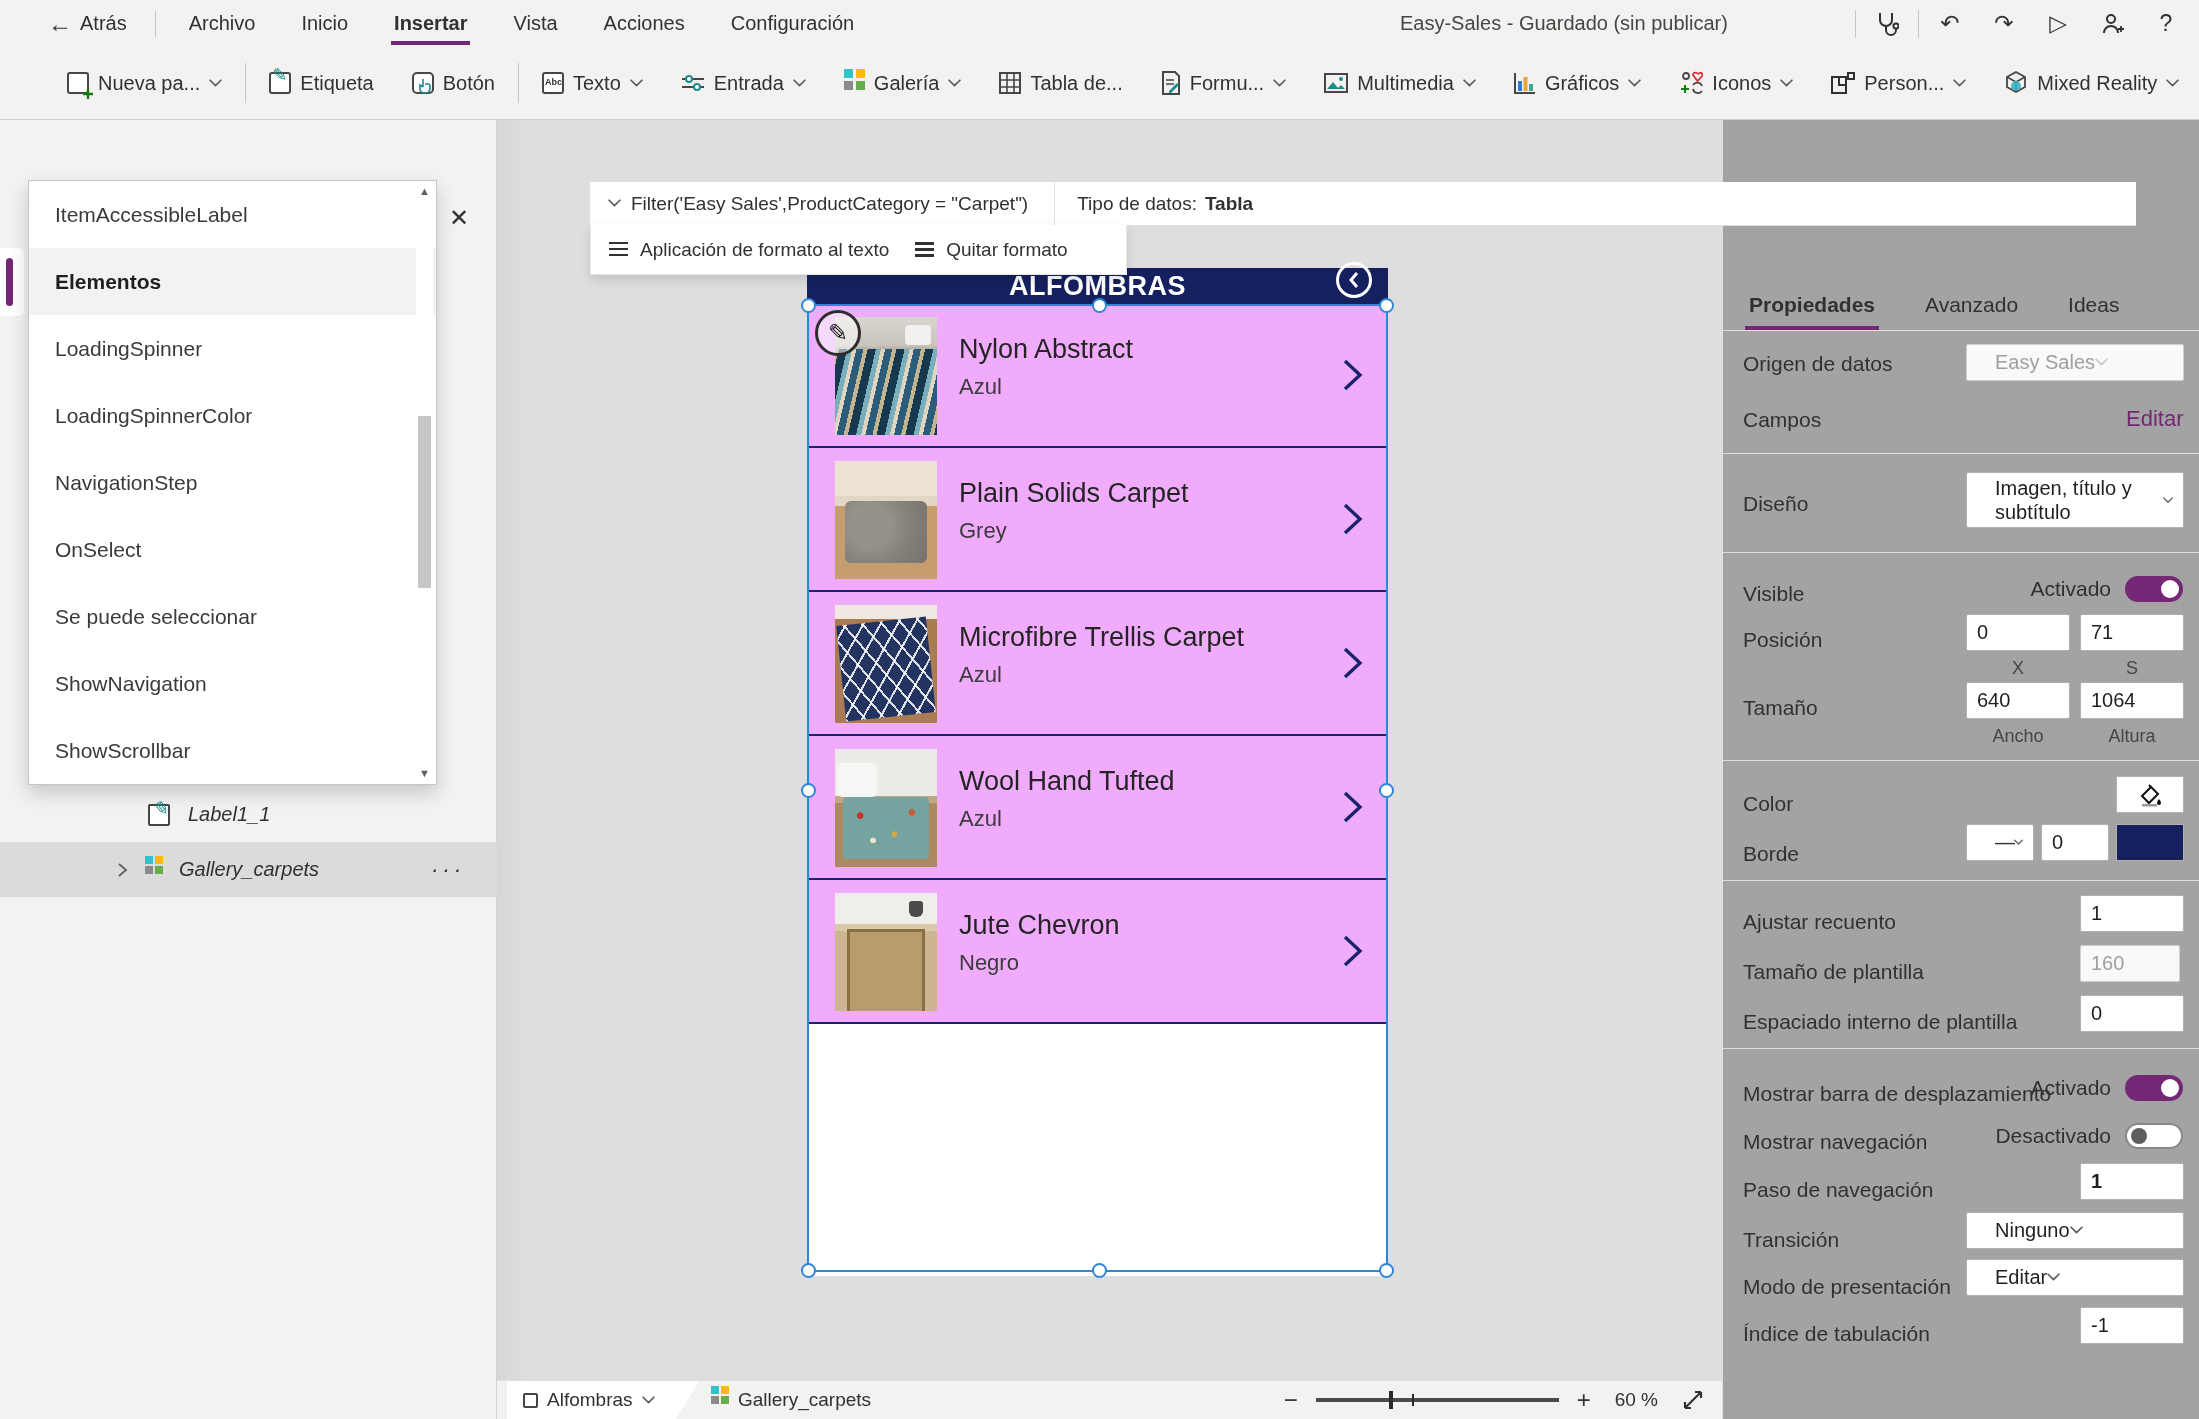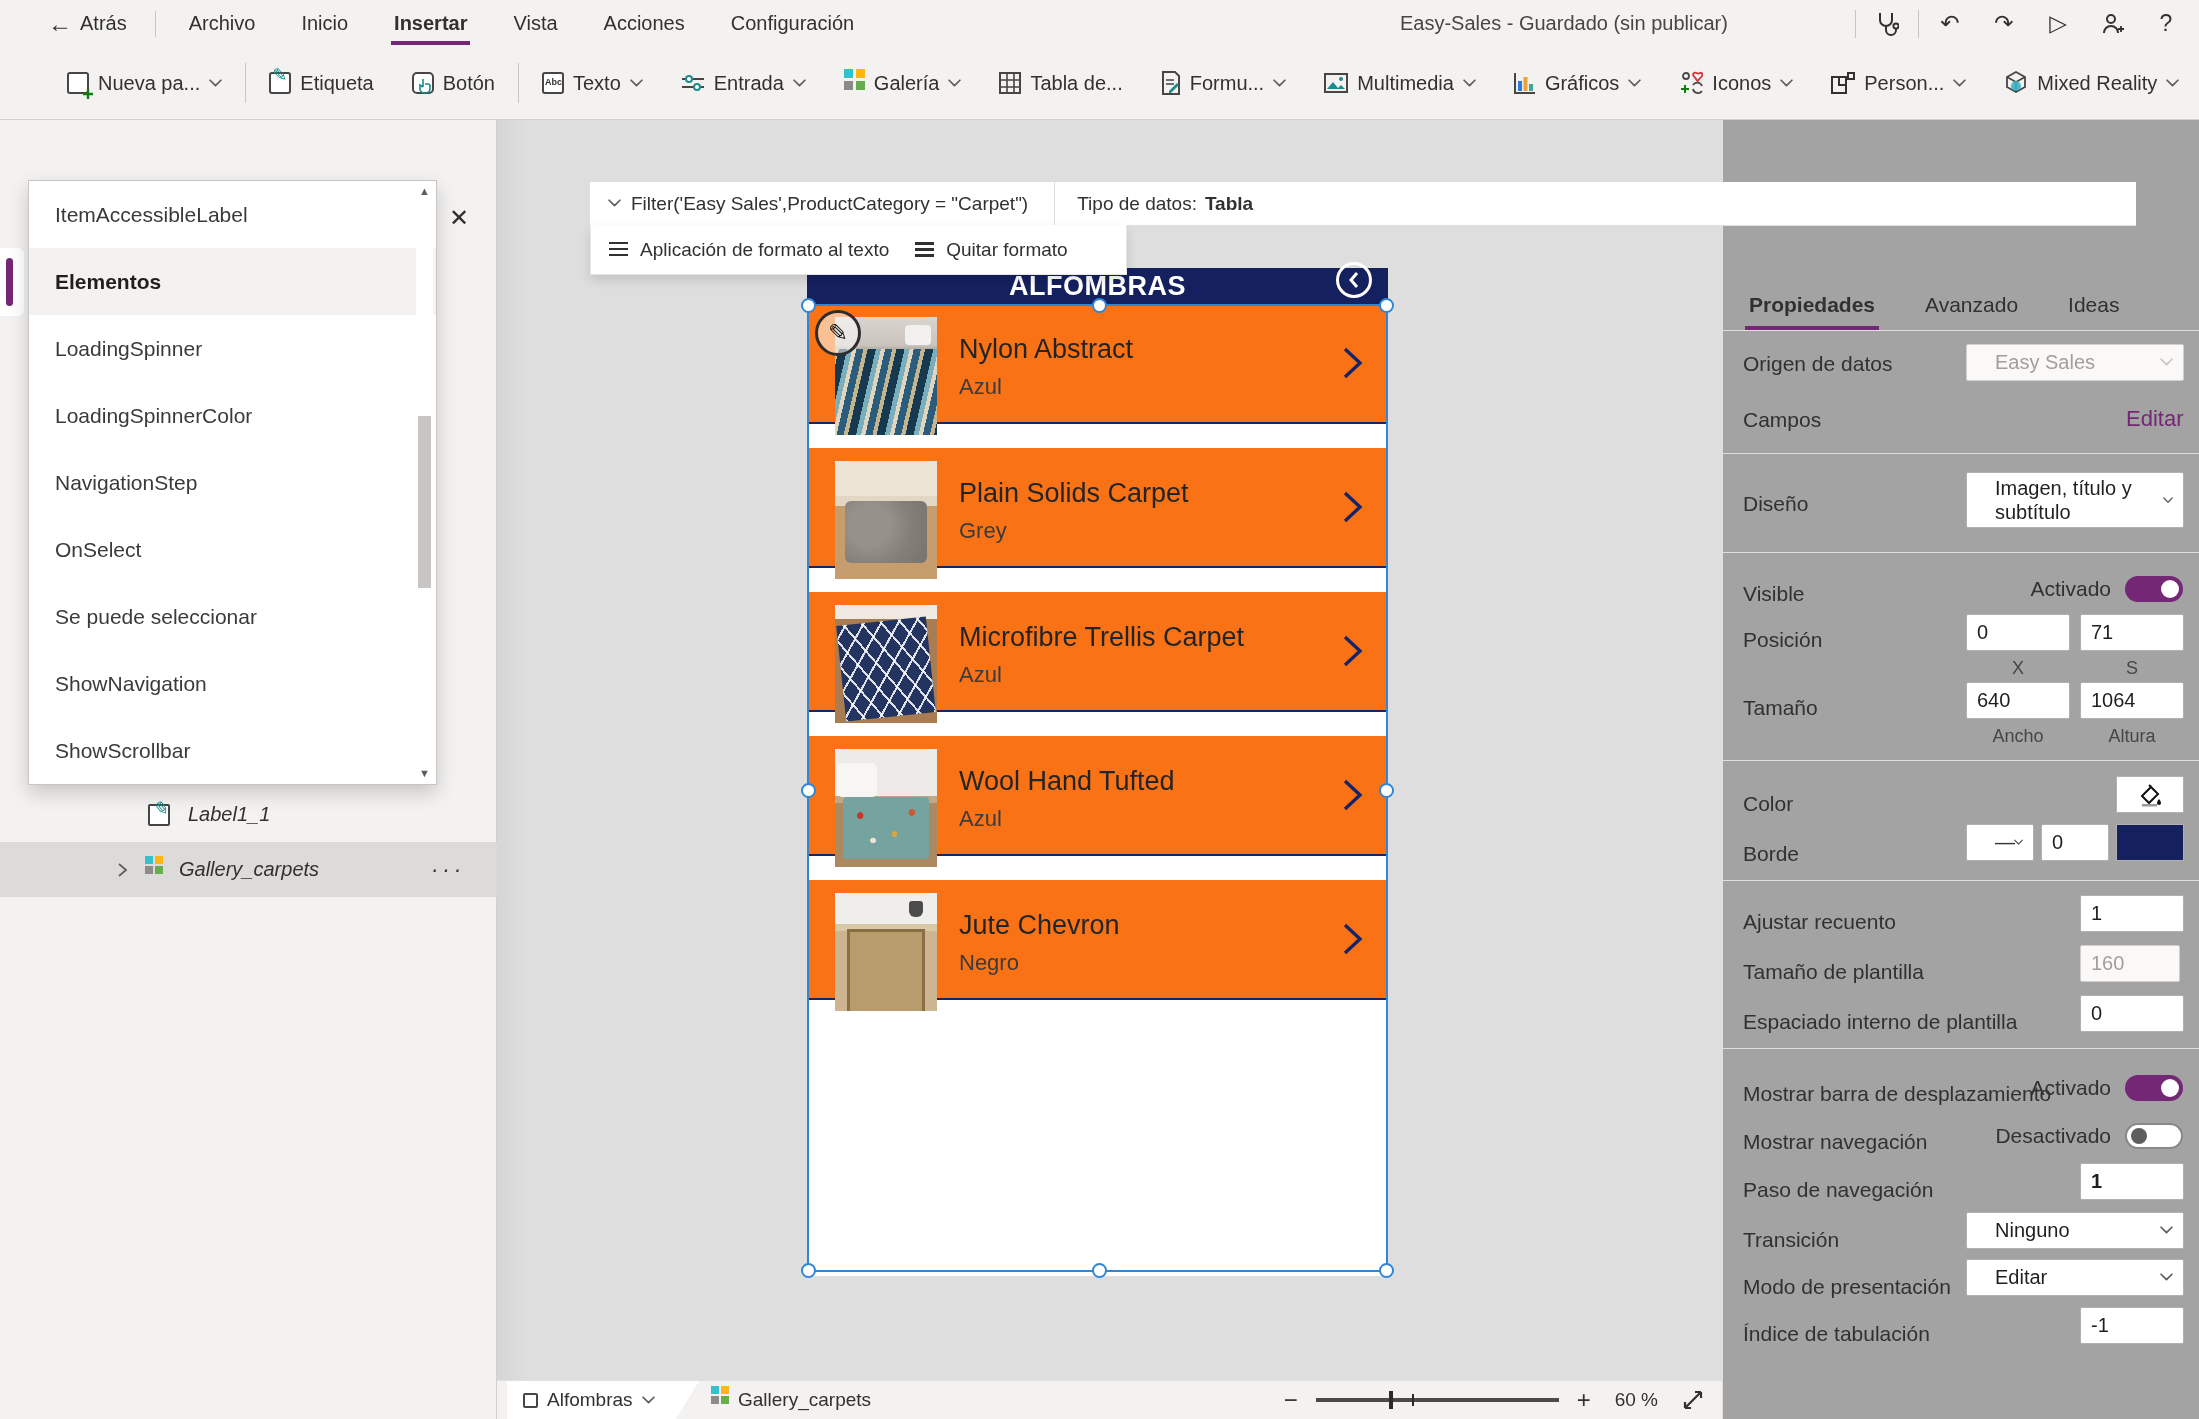--- a/index.html
+++ b/index.html
@@ -75,21 +75,21 @@
   #fly-thumb{position:absolute;left:2px;top:233px;width:13px;height:172px;background:#c8c6c4;cursor:pointer;}
   #fly-close{left:444px;top:203px;width:30px;height:30px;font-size:24px;color:#323130;display:flex;align-items:center;justify-content:center;cursor:pointer;z-index:41;}
 
   
   #canvas{left:497px;top:120px;width:1225px;height:1260px;background:linear-gradient(90deg,#d6d6d6 0,#dedede 30px,#dedede 100%);}
   #phone{left:807px;top:268px;width:581px;height:1008px;background:#fff;}
   #ph-header{position:absolute;left:0;top:0;width:581px;height:36px;background:#15205f;display:flex;align-items:center;justify-content:center;}
   #ph-title{color:#fff;font-size:27px;font-weight:600;letter-spacing:.5px;}
   #ph-back{position:absolute;right:16px;top:-6px;width:36px;height:36px;border:3px solid #fff;border-radius:50%;box-sizing:border-box;display:flex;align-items:center;justify-content:center;cursor:pointer;}
   #ph-back svg{width:12px;height:18px;fill:none;stroke:#fff;stroke-width:3;}
-  .g-row{position:absolute;left:0;width:581px;height:120px;background:#f97316;border-bottom:2px solid #16246a;box-sizing:border-box;cursor:pointer;}
+  .g-row{position:absolute;left:0;width:581px;height:144px;background:#f0abfc;border-bottom:2px solid #16246a;box-sizing:border-box;cursor:pointer;}
   .g-img{position:absolute;left:28px;top:13px;width:102px;height:118px;overflow:hidden;}
   .g-title{position:absolute;left:152px;top:30px;font-size:27px;color:#242424;}
   .g-sub{position:absolute;left:152px;top:70px;font-size:22px;color:#3b3b3b;}
   .g-chev{position:absolute;right:24px;top:50%;margin-top:-17px;}
   .g-chev svg{width:22px;height:34px;fill:none;stroke:#16246a;stroke-width:3.4;}
   
   .img-0{background:linear-gradient(180deg,#d9d5cf 0%,#c9c4bc 24%,#b5aea4 27%,transparent 27%),repeating-linear-gradient(103deg,#2c5c7c 0 7px,#c3b68f 7px 11px,#17394f 11px 19px,#79aebc 19px 24px,#e0d6c0 24px 28px);}
   .img-0::after{content:"";position:absolute;right:6px;top:8px;width:26px;height:20px;background:#f2f1ef;border-radius:4px;}
   .img-1{background:linear-gradient(180deg,#ece3d4 0 30%,#e2d6c4 30% 38%,#c69e6d 38% 100%);}
   .img-1::after{content:"";position:absolute;left:10px;top:40px;width:82px;height:62px;background:radial-gradient(circle at 30% 40%,#97918c 0 30%,#857f7a 60%,#78726d 100%);border-radius:6px;}
@@ -111,21 +111,21 @@
   #rpanel{left:1722px;top:120px;width:477px;height:1299px;background:#a3a3a3;border-left:1px solid #e1dfdd;box-sizing:border-box;font-size:21px;}
   .rp{position:absolute;}
   #rp-tabs{left:16px;top:160px;height:50px;display:flex;gap:0;}
   .rp-tab{padding:0 10px;margin-right:30px;font-size:21px;color:#323130;position:relative;display:flex;align-items:center;cursor:pointer;}
   .rp-tab.active{font-weight:bold;}
   .rp-tab.active::after{content:"";position:absolute;left:6px;right:6px;bottom:0;height:4px;background:#742774;}
   .rp-div{left:0;width:477px;height:1px;background:#e1dfdd;}
   .rp-label{left:20px;font-size:21px;color:#323130;white-space:nowrap;}
   .rp-input{border:1px solid #b3b0ad;border-radius:2px;background:#fff;box-sizing:border-box;font-size:20px;color:#201f1e;display:flex;align-items:center;padding:0 10px;height:37px;}
   .rp-input.disabled{background:#faf9f8;border-color:#d2d0ce;color:#a19f9d;}
-  .rp-dd{justify-content:space-between;cursor:pointer;padding-left:28px;}
+  .rp-dd{justify-content:flex-start;cursor:pointer;padding-left:28px;}
   .rp-link{color:#742774;font-size:22px;cursor:pointer;}
   .toggle{width:58px;height:26px;border-radius:14px;position:relative;cursor:pointer;}
   .toggle.on{background:#742774;}
   .toggle.on::after{content:"";position:absolute;right:4px;top:4px;width:18px;height:18px;border-radius:50%;background:#fff;}
   .toggle.off{background:#fff;border:2px solid #8a8886;box-sizing:border-box;}
   .toggle.off::after{content:"";position:absolute;left:4px;top:3px;width:16px;height:16px;border-radius:50%;background:#605e5c;}
   .state-txt{font-size:21px;color:#323130;margin-right:14px;}
   .axis-lab{font-size:18px;color:#484644;text-align:center;}
   #swatch{width:68px;height:37px;border:1px solid #b3b0ad;box-sizing:border-box;background:#15205f;cursor:pointer;}
   #paintbtn{width:68px;height:37px;border:1px solid #b3b0ad;background:#fff;display:flex;align-items:center;justify-content:center;cursor:pointer;box-sizing:border-box;}

